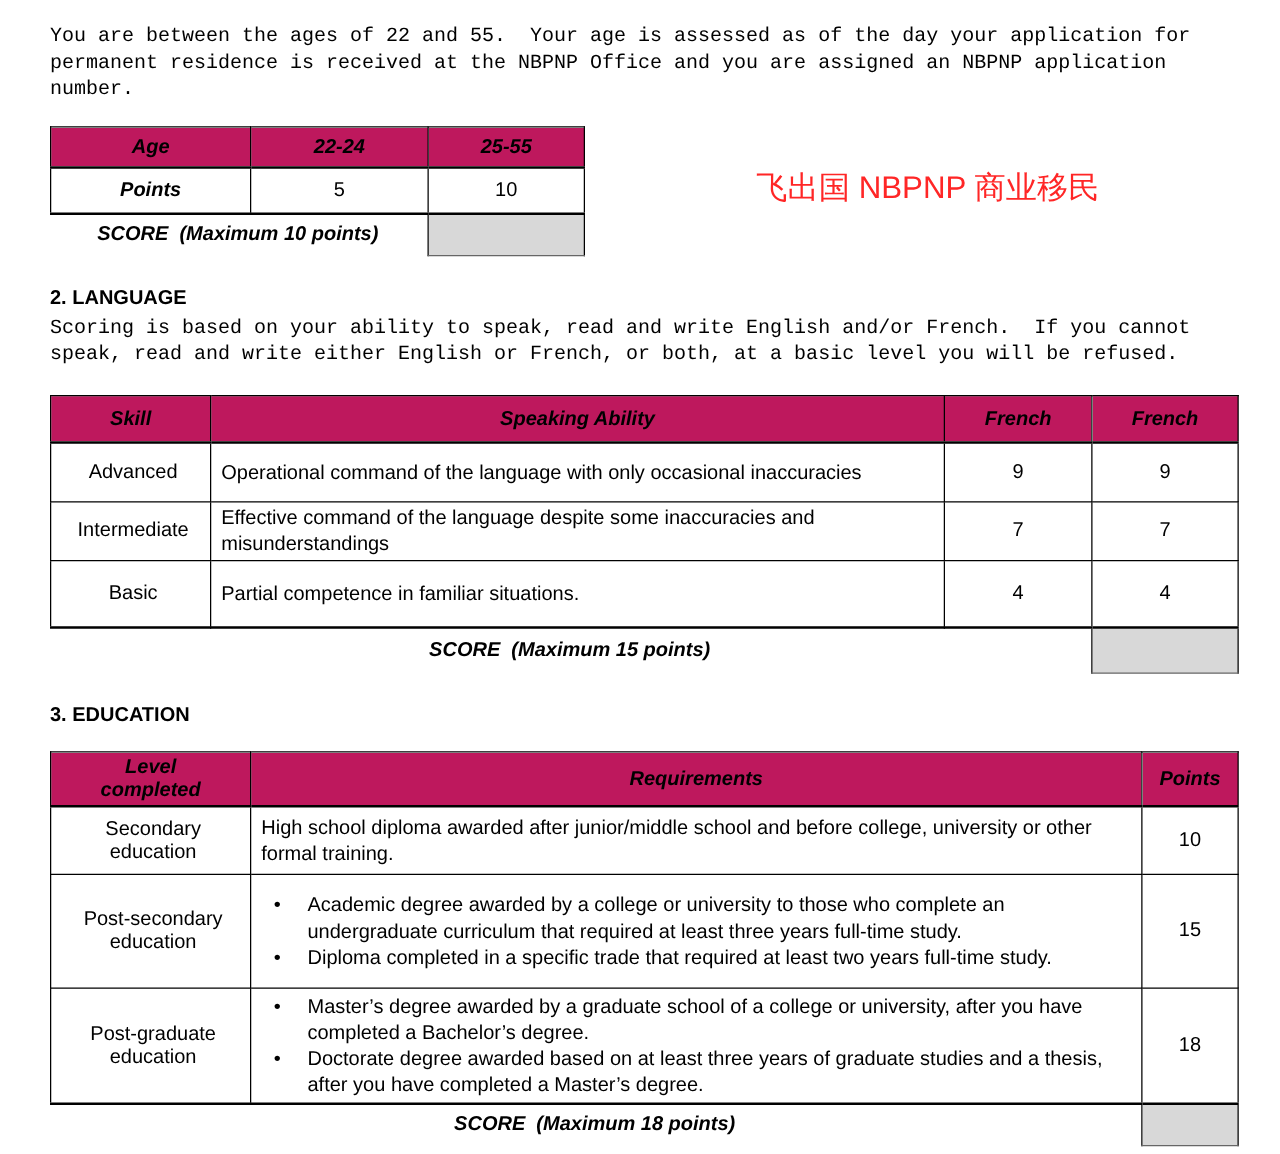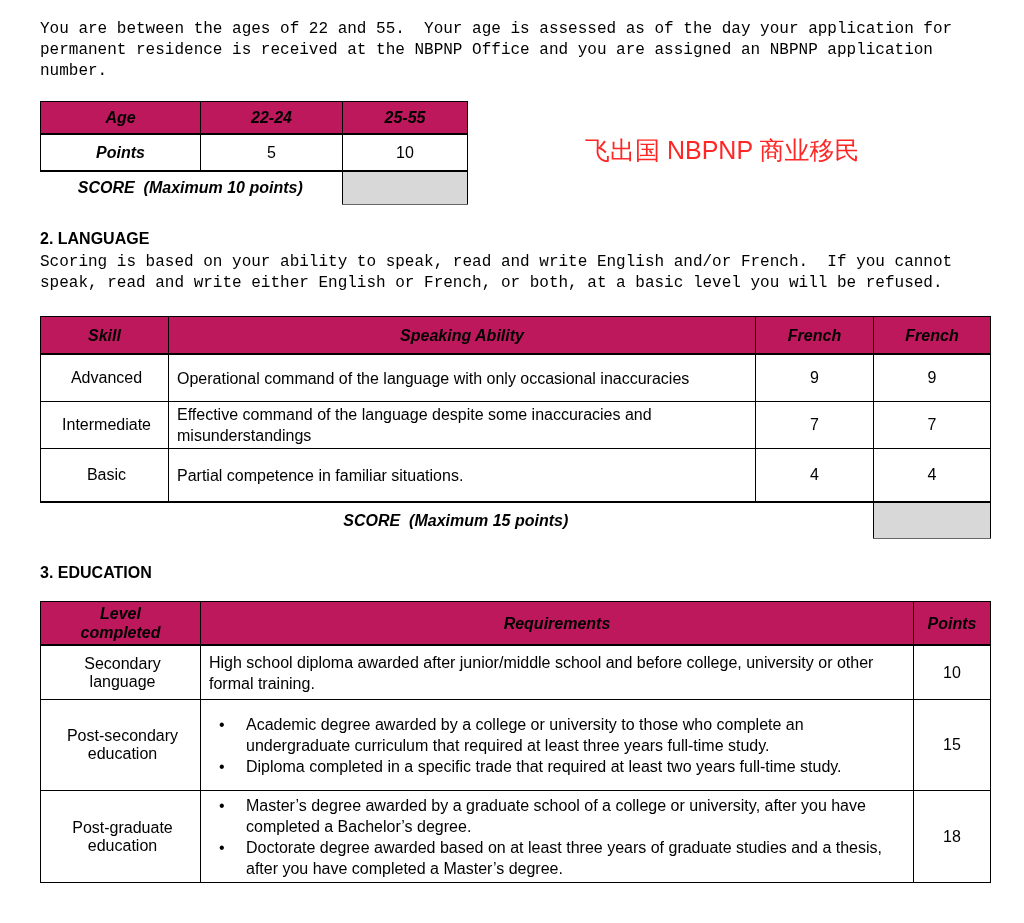--- a/index.html
+++ b/index.html
@@ -104,21 +104,21 @@
   }
   .bullet-item::before {
     content: "\2022";
     position: absolute;
     left: 10px;
     top: 0;
   }
 
   .watermark {
     position: absolute;
-    left: 585px;
+    left: 605px;
     top: 134px;
     font-size: 25px;
     line-height: 32px;
     color: #ff2626;
     white-space: nowrap;
   }
 </style>
 </head>
 <body>
 
@@ -206,38 +206,42 @@
     </colgroup>
     <thead>
       <tr>
         <th><span class="hdr-narrow">Level completed</span></th>
         <th>Requirements</th>
         <th>Points</th>
       </tr>
     </thead>
     <tbody>
       <tr class="edu-row-0">
-        <td class="left-cell" style="vertical-align:middle">Secondary language</td>
+        <td class="left-cell" style="vertical-align:middle">Secondary education</td>
         <td class="req-cell">High school diploma awarded after junior/middle school and before college, university or other formal training.</td>
         <td class="center">10</td>
       </tr>
       <tr class="edu-row-1">
         <td class="left-cell">Post-secondary education</td>
         <td class="req-cell">
           <div class="bullet-item">Academic degree awarded by a college or university to those who complete an undergraduate curriculum that required at least three years full-time study.</div>
           <div class="bullet-item">Diploma completed in a specific trade that required at least two years full-time study.</div>
         </td>
         <td class="center">15</td>
       </tr>
       <tr class="edu-row-2">
         <td class="left-cell">Post-graduate education</td>
         <td class="req-cell">
           <div class="bullet-item">Master’s degree awarded by a graduate school of a college or university, after you have completed a Bachelor’s degree.</div>
           <div class="bullet-item">Doctorate degree awarded based on at least three years of graduate studies and a thesis, after you have completed a Master’s degree.</div>
         </td>
         <td class="center">18</td>
       </tr>
+      <tr class="score-row">
+        <td class="score-label" colspan="2">SCORE  (Maximum 18 points)</td>
+        <td class="gray-cell"></td>
+      </tr>
     </tbody>
   </table>
 
 </div>
 
 <div class="watermark">飞出国 NBPNP 商业移民</div>
 
 </body></html>

